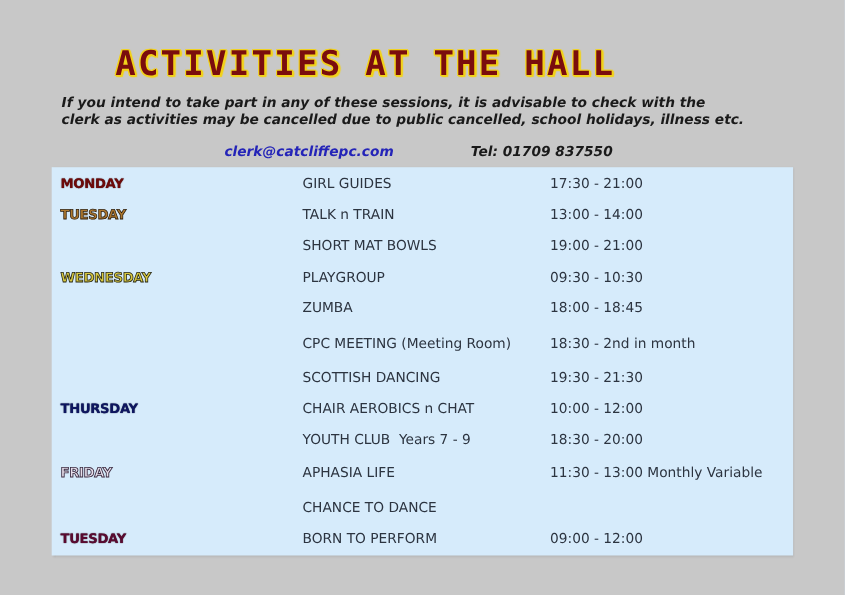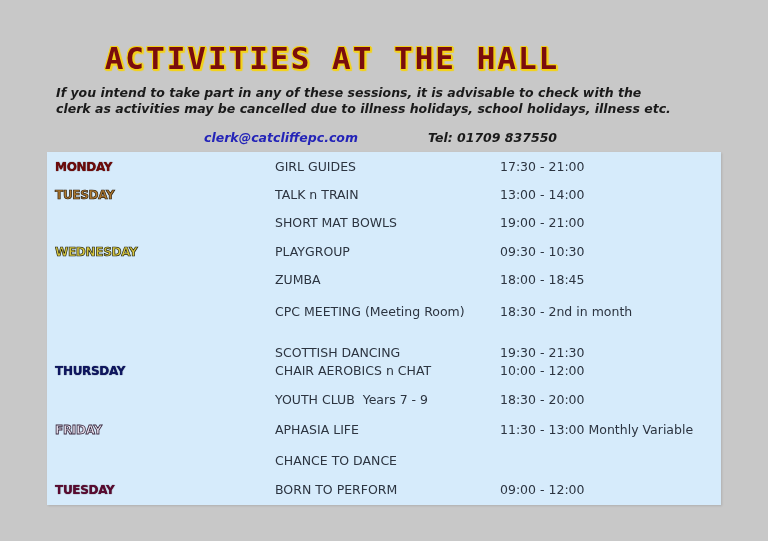--- a/index.html
+++ b/index.html
@@ -112,21 +112,21 @@
     .day.friday { color: #e8e0ec; -webkit-text-stroke: 0.8px #3a2a40; }
     .day.saturday { color: #5a0a30; text-shadow: 0 0 1px #200010; }
   </style>
 </head>
 <body>
 
 <div class="title">ACTIVITIES AT THE HALL</div>
 
 <div class="intro">
   <div>If you intend to take part in any of these sessions, it is advisable to check with the</div>
-  <div>clerk as activities may be cancelled due to illness holidays, school holidays, illness etc.</div>
+  <div>clerk as activities may be cancelled due to public cancelled, school holidays, illness etc.</div>
 </div>
 
 <a class="contact email">clerk@catcliffepc.com</a>
 <div class="contact tel">Tel: 01709 837550</div>
 
 <div class="panel">
 
   <div class="row" style="top:5px;">
     <span class="day monday">MONDAY</span>
     <span class="activity">GIRL GUIDES</span>
@@ -156,21 +156,21 @@
     <span class="activity">ZUMBA</span>
     <span class="time">18:00 - 18:45</span>
   </div>
 
   <div class="row" style="top:150px;">
     <span class="day"></span>
     <span class="activity">CPC MEETING (Meeting Room)</span>
     <span class="time">18:30 - 2nd in month</span>
   </div>
 
-  <div class="row" style="top:191px;">
+  <div class="row" style="top:181px;">
     <span class="day"></span>
     <span class="activity">SCOTTISH DANCING</span>
     <span class="time">19:30 - 21:30</span>
   </div>
 
   <div class="row" style="top:209px;padding-left:20px;">
     <span class="day thursday">THURSDAY</span>
     <span class="activity">CHAIR AEROBICS n CHAT</span>
     <span class="time">10:00 - 12:00</span>
   </div>

